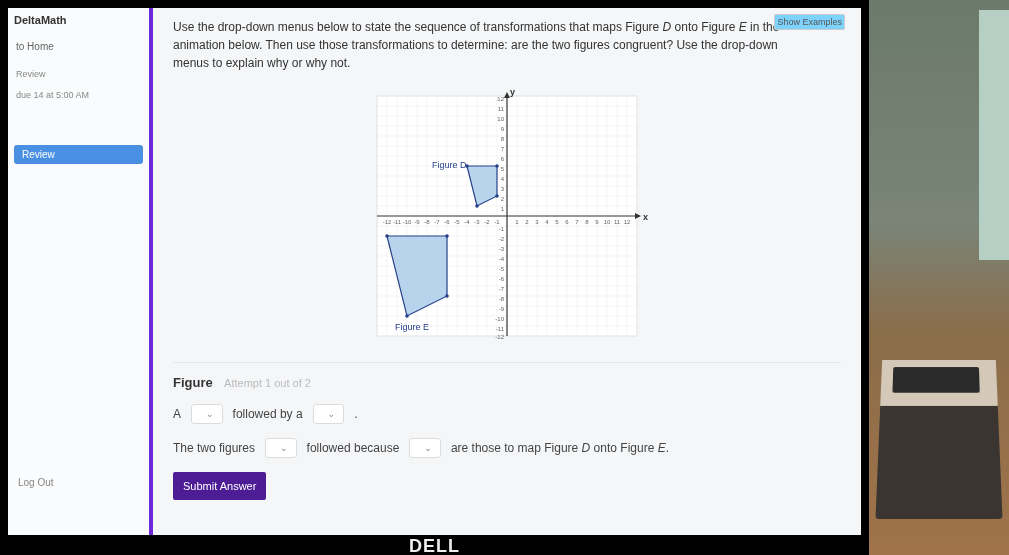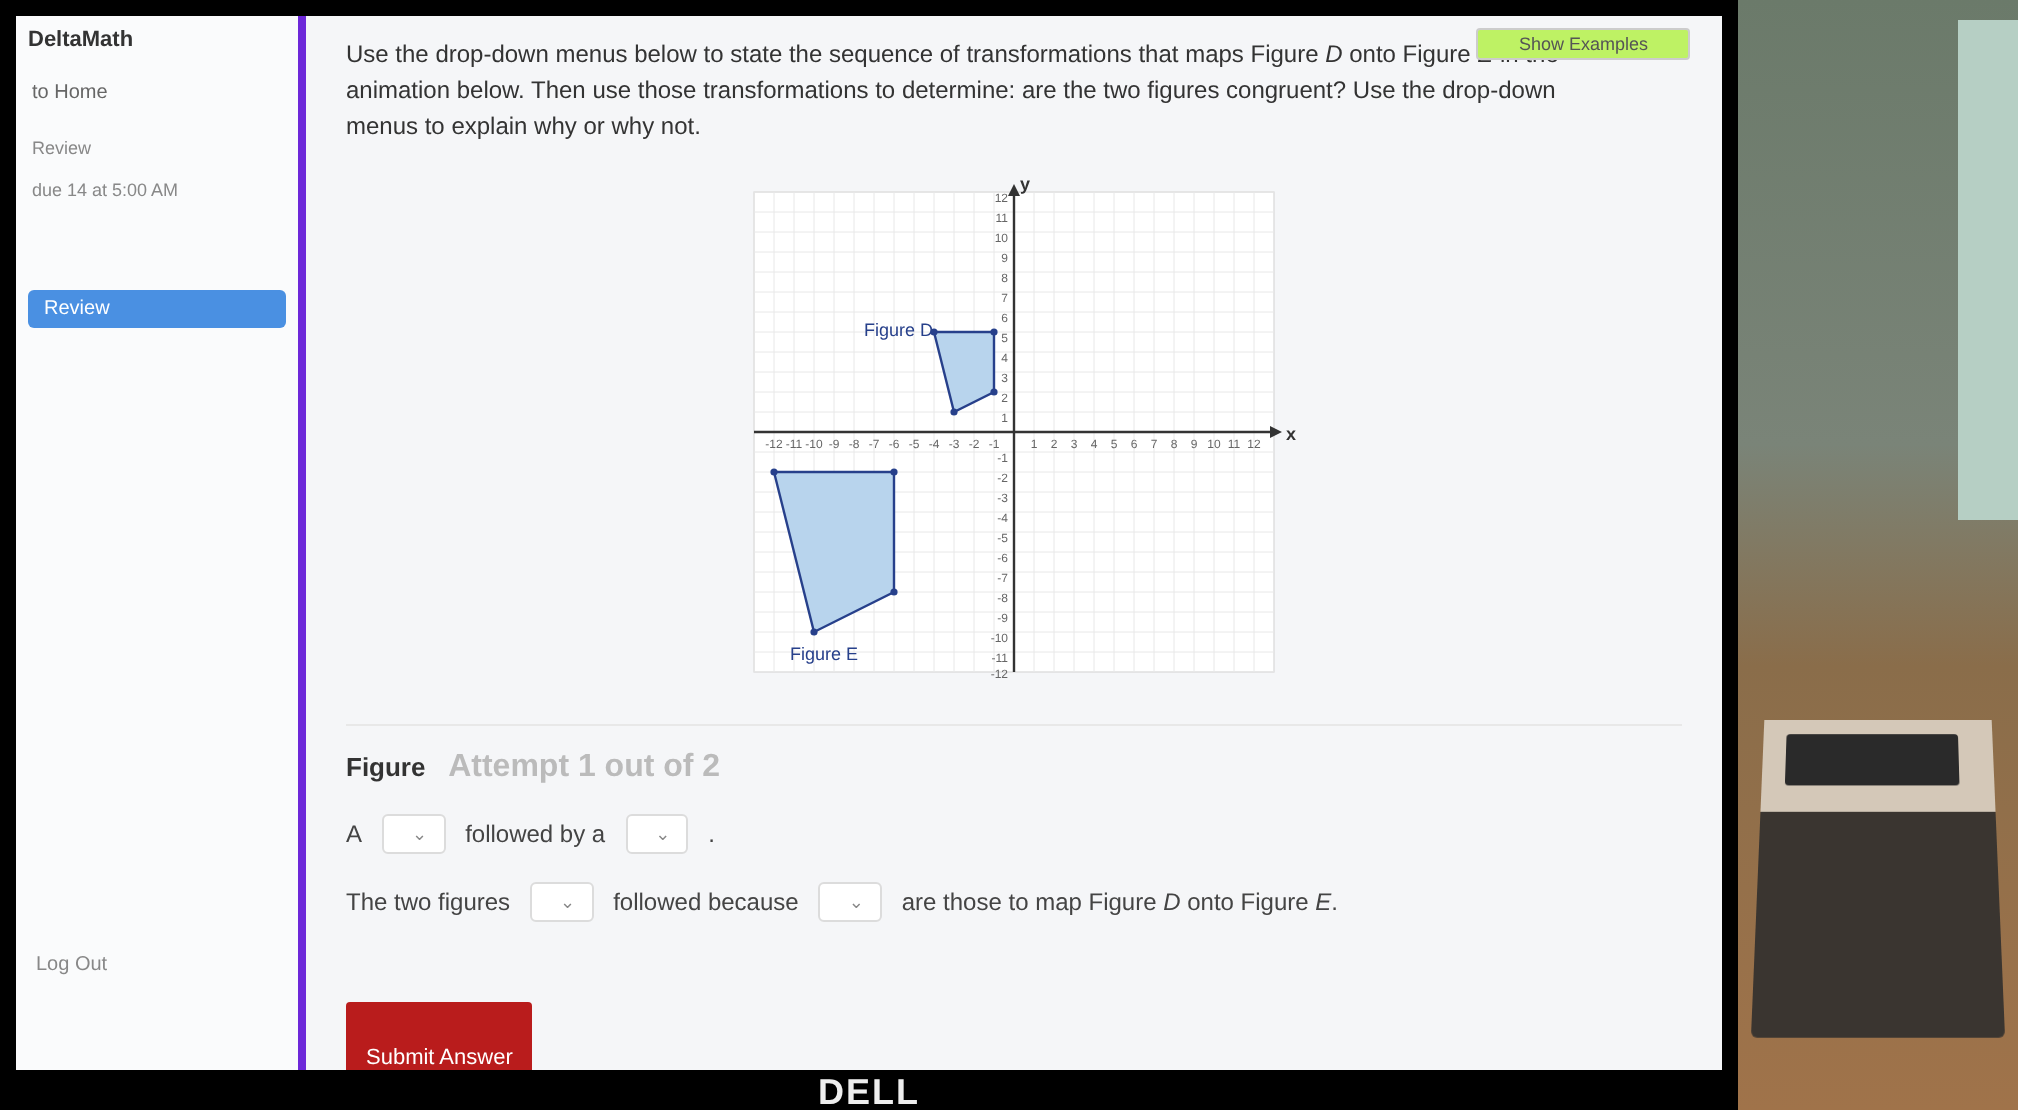--- a/index.html
+++ b/index.html
@@ -72,25 +72,25 @@
       padding: 10px 20px;
       font-size: 12px;
       color: #333;
       overflow: auto;
       position: relative;
     }
     .show-examples {
       position: absolute;
       top: 6px; right: 16px;
       border: 1px solid #ccc;
-      padding: 2px 20px;
+      padding: 2px 2px;
       font-size: 9px;
       color: #555;
       border-radius: 2px;
-      background: #bef264;
+      background: #7dd3fc;
     }
     .question {
       font-size: 12px;
       line-height: 1.5;
       margin-bottom: 14px;
       max-width: 620px;
       color: #333;
     }
     .question i { font-style: italic; }
     .graph-wrap {
@@ -103,22 +103,22 @@
       padding-top: 12px;
       margin-top: 8px;
     }
     .answer-header {
       font-weight: 600;
       color: #333;
       font-size: 13px;
     }
     .attempt {
       color: #bbb;
-      font-size: 16px;
-      font-weight: 700;
+      font-size: 11px;
+      font-weight: 400;
       margin-left: 8px;
     }
     .answer-row {
       display: flex;
       align-items: center;
       gap: 10px;
       margin: 14px 0;
       font-size: 12px;
       color: #444;
       flex-wrap: wrap;
@@ -131,27 +131,27 @@
       border: 1px solid #dcdcdc;
       border-radius: 3px;
       background: #fff;
       min-width: 24px;
       font-size: 12px;
       color: #666;
       cursor: pointer;
     }
     .chev { font-size: 9px; color: #888; }
     .submit-btn {
-      background: #b91c1c;
+      background: #4c1d95;
       color: #fff;
       border: none;
-      padding: 22px 10px;
+      padding: 8px 10px;
       font-size: 11px;
       border-radius: 2px;
-      margin-top: 26px;
+      margin-top: 0;
       cursor: pointer;
     }
     
     .dell {
       position: absolute;
       bottom: -2px;
       left: 50%;
       transform: translateX(-50%);
       color: #eee;
       font-weight: 700;

